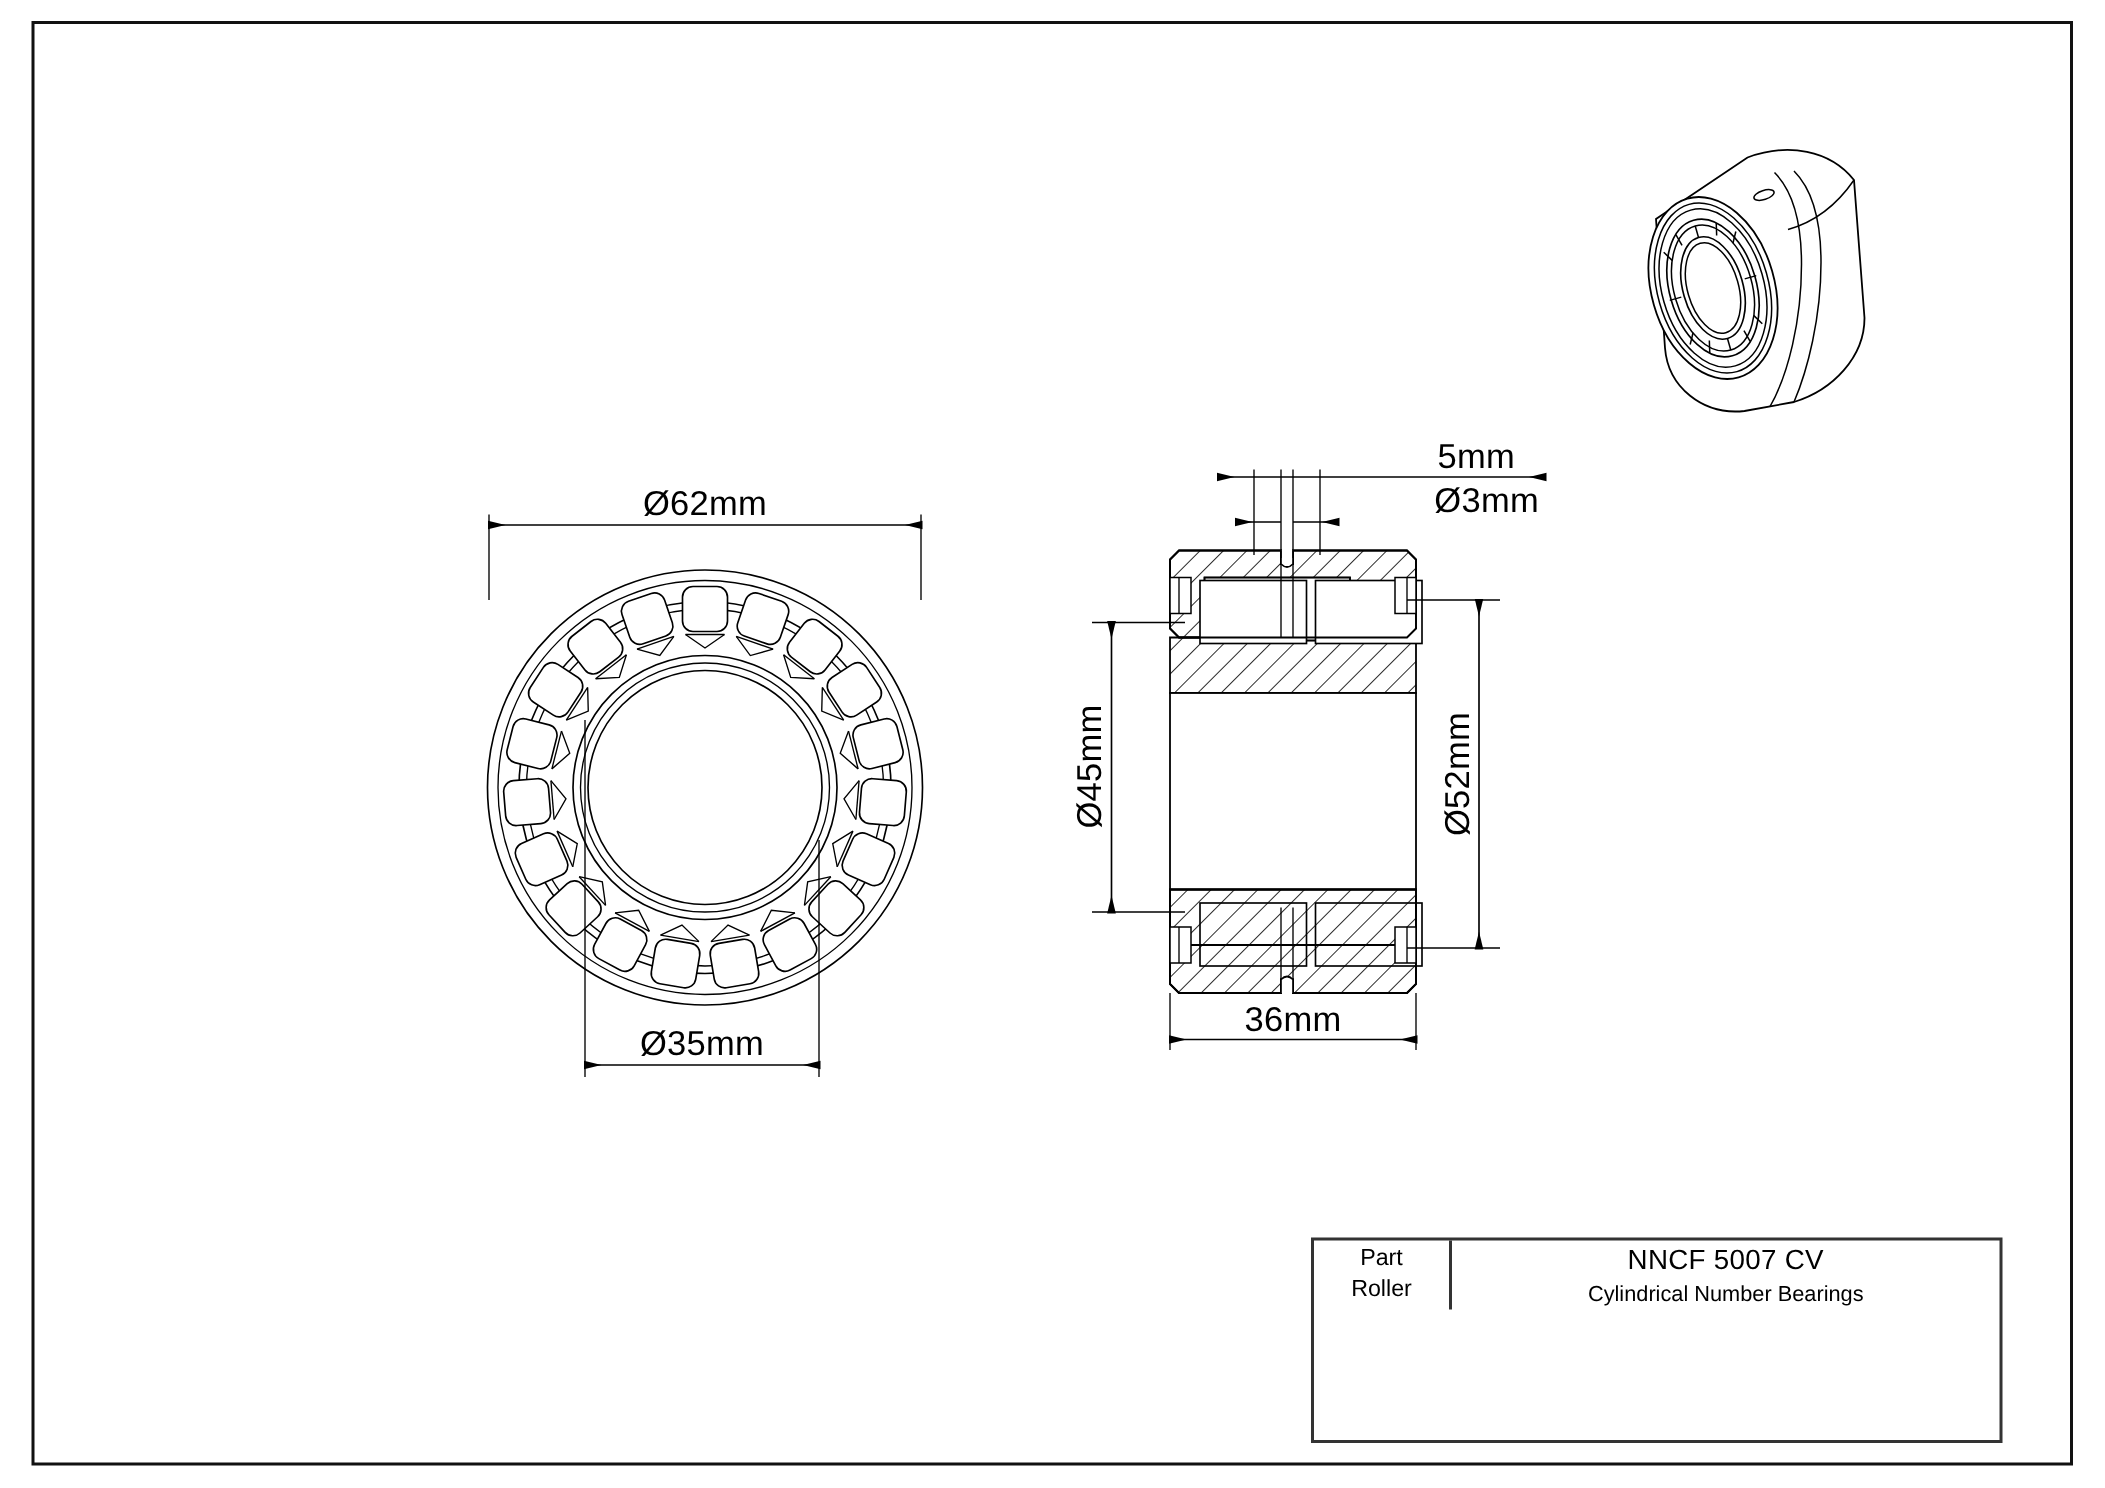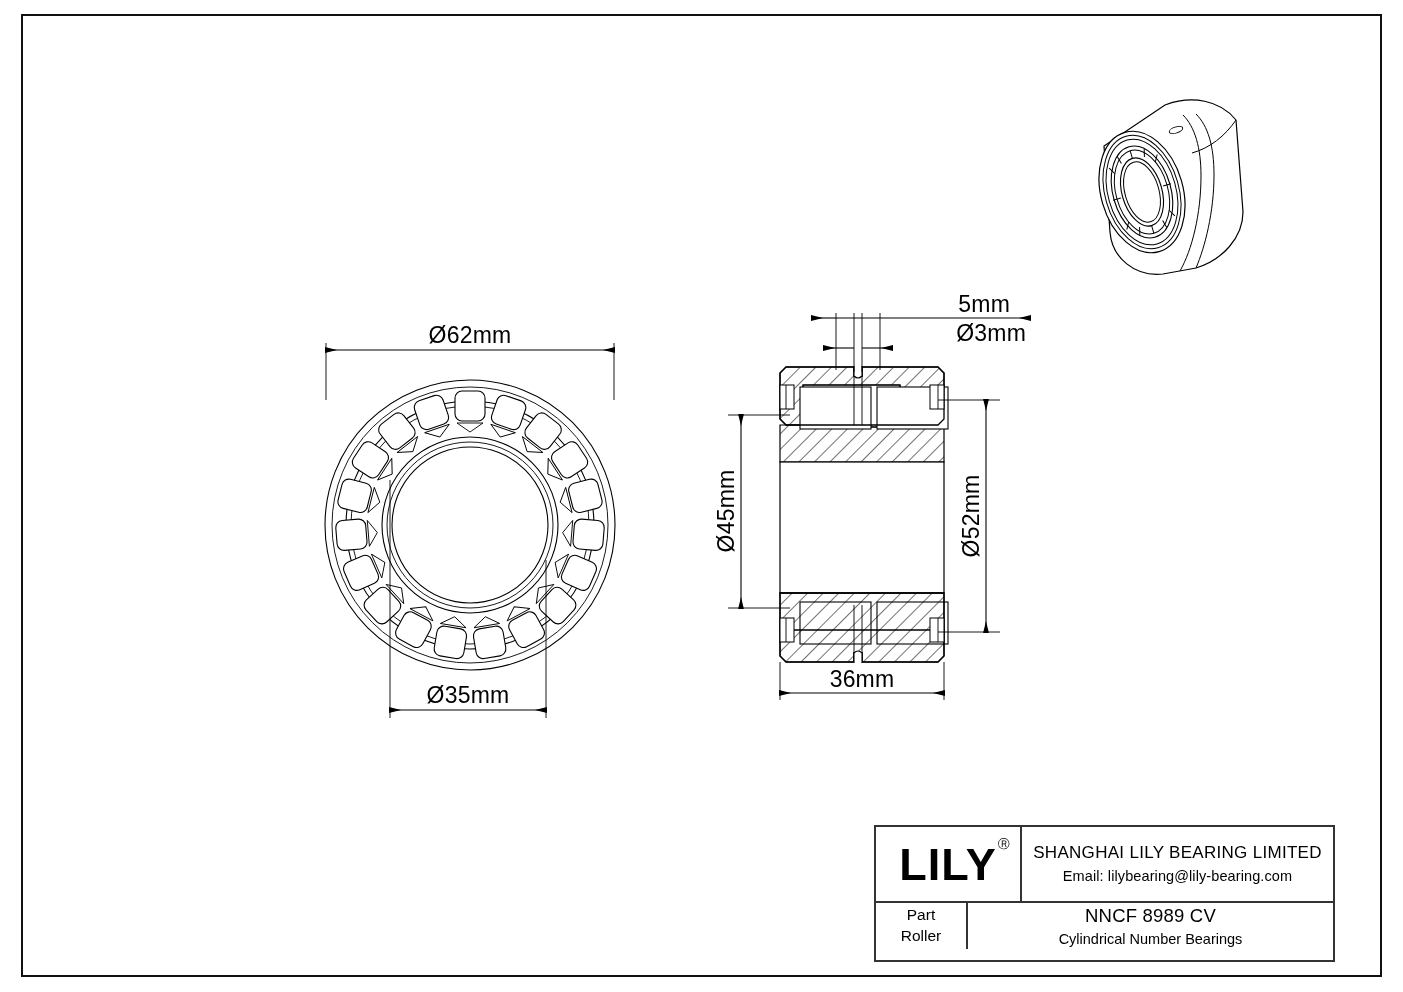--- a/index.html
+++ b/index.html
@@ -337,37 +337,25 @@
           <line x1="1128" y1="151" x2="1130" y2="159"></line>
           <line x1="1112" y1="192" x2="1120" y2="192"></line>
           <line x1="1172" y1="192" x2="1164" y2="192"></line>
         </g>
       </g>
     </g>
 
   </svg>
 
   <div id="titleblock">
-    <div class="tb-row tb-row-1">
-      <div class="tb-logo">
-        <span class="lilywrap">
-          <span class="lily">LILY</span>
-          <span class="reg">Ⓡ</span>
-        </span>
-      </div>
-      <div class="tb-company">
-        <div class="co-name">SHANGHAI LILY BEARING LIMITED</div>
-        <div class="co-mail">Email: lilybearing@lily-bearing.com</div>
-      </div>
-    </div>
     <div class="tb-row tb-row-2">
       <div class="tb-partlbl">
         <span>Part</span>
         <span>Roller</span>
       </div>
       <div class="tb-partval">
-        <div class="pn">NNCF 8989 CV</div>
+        <div class="pn">NNCF 5007 CV</div>
         <div class="pn-sub">Cylindrical Number Bearings</div>
       </div>
     </div>
   </div>
 
 </div>
 
 </body></html>

